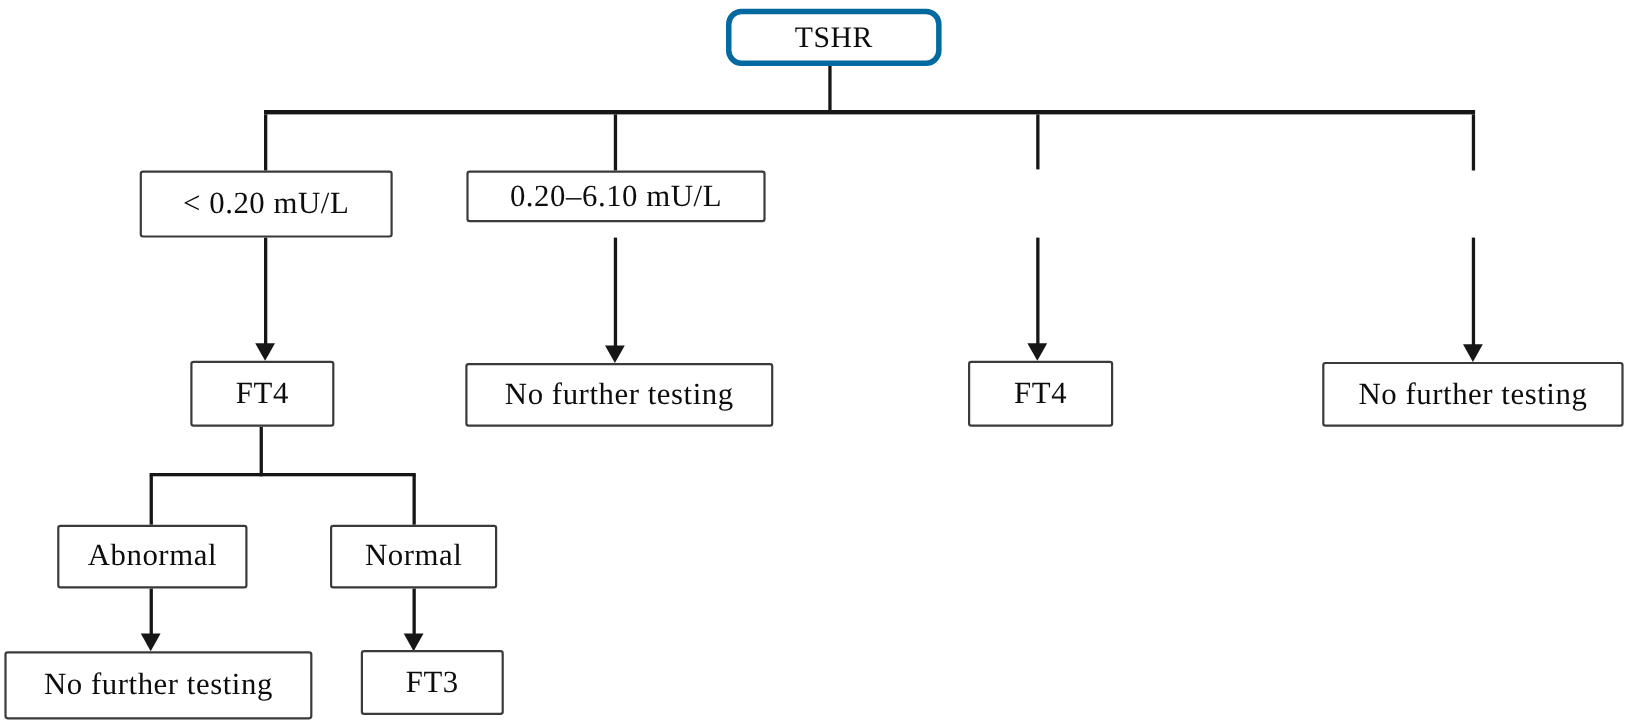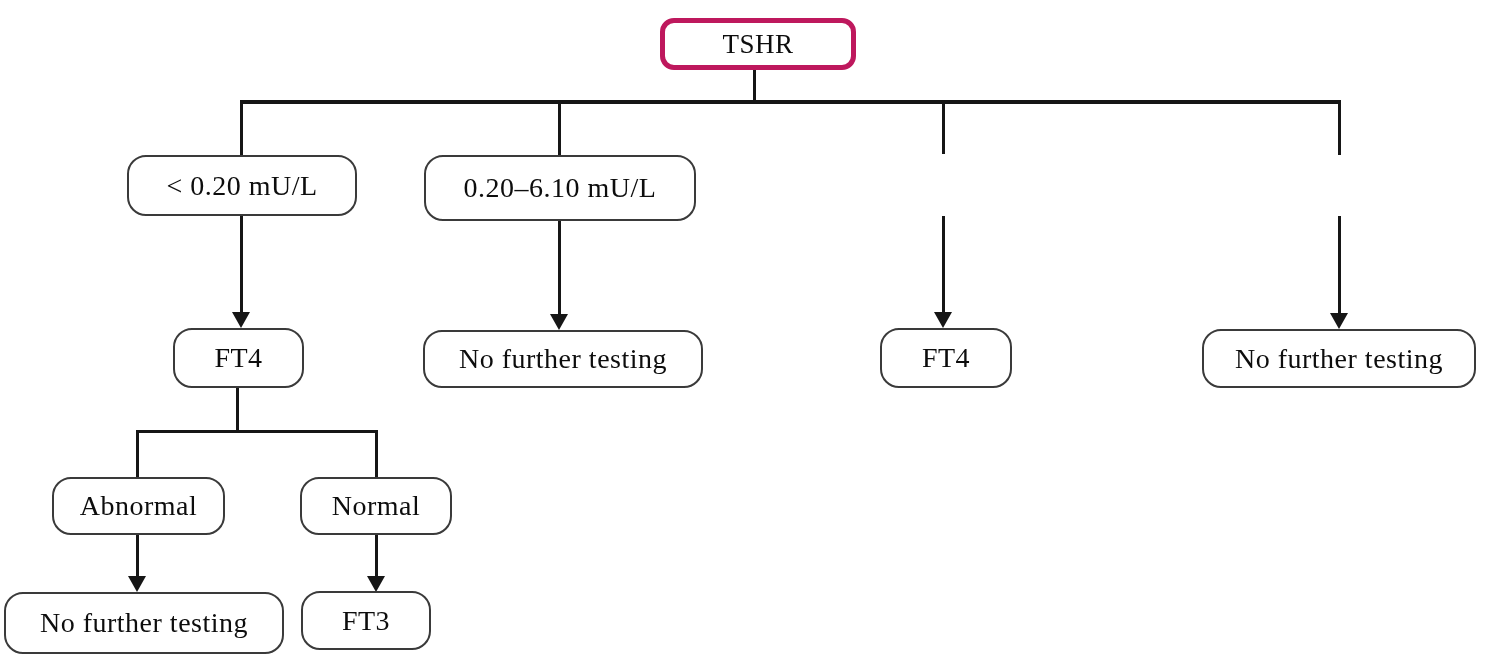--- a/index.html
+++ b/index.html
@@ -16,32 +16,31 @@
     font-family: "Liberation Serif", "DejaVu Serif", serif;
   }
   .node {
     position: absolute;
     box-sizing: border-box;
     display: flex;
     align-items: center;
     justify-content: center;
     background: #ffffff;
     border: 2px solid #3a3a3a;
-    border-radius: 19px;
+    border-radius: 3px;
     font-size: 28px;
     color: #0d0d0d;
     text-align: center;
     white-space: nowrap;
     letter-spacing: 0.5px;
   }
   .node.root {
-    border: 5px solid #be185d;
+    border: 5px solid #0369a1;
     border-radius: 14px;
     font-size: 27px;
-    margin-top: 10px;
   }
   .vline, .hline {
     position: absolute;
     background: #161616;
   }
   .arrowhead {
     position: absolute;
     width: 0;
     height: 0;
     border-left: 9px solid transparent;
@@ -86,21 +85,21 @@
   <div class="arrowhead" style="left:367px; top:576px;"></div>
 
   <div class="node root" style="left:660px; top:8px; width:196px; height:52px;">
     <span>TSHR</span>
   </div>
 
   <div class="node" style="left:127px; top:155px; width:230px; height:61px;">
     <span>&lt; 0.20 mU/L</span>
   </div>
 
-  <div class="node" style="left:424px; top:155px; width:272px; height:66px;">
+  <div class="node" style="left:424px; top:155px; width:272px; height:47px;">
     <span>0.20–6.10 mU/L</span>
   </div>
 
 
 
   <div class="node" style="left:173px; top:328px; width:131px; height:60px;">
     <span>FT4</span>
   </div>
 
   <div class="node" style="left:423px; top:330px; width:280px; height:58px;">
@@ -120,17 +119,17 @@
   </div>
 
   <div class="node" style="left:52px; top:477px; width:173px; height:58px;">
     <span>Abnormal</span>
   </div>
 
   <div class="node" style="left:4px; top:592px; width:280px; height:62px;">
     <span>No further testing</span>
   </div>
 
-  <div class="node" style="left:301px; top:591px; width:130px; height:59px;">
+  <div class="node" style="left:328px; top:591px; width:130px; height:59px;">
     <span>FT3</span>
   </div>
 
 </div>
 
 </body></html>

